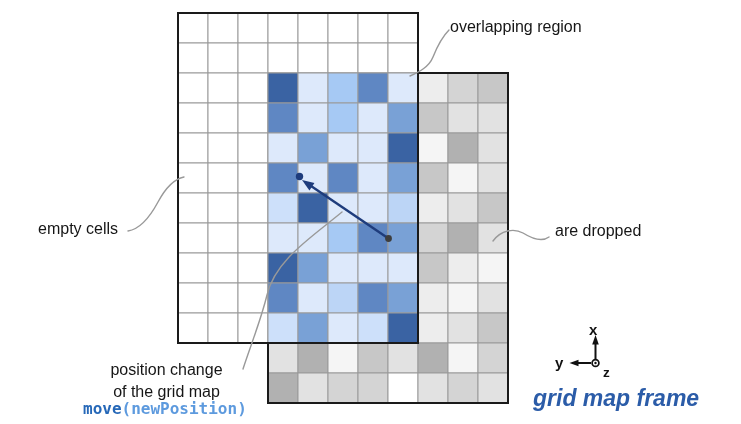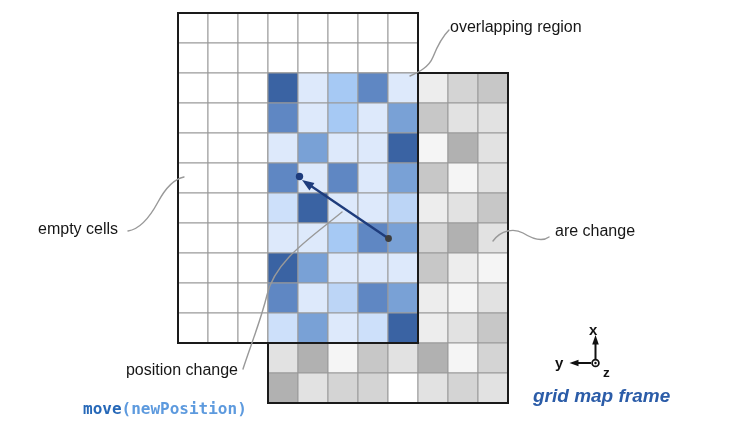--- a/index.html
+++ b/index.html
@@ -1,24 +1,24 @@
 <!DOCTYPE html>
 <html><head>
 <meta charset="utf-8">
 <style>
   html,body{margin:0;padding:0;background:#ffffff;}
   .stage{position:relative;width:741px;height:424px;background:#ffffff;overflow:hidden;
          font-family:"Liberation Sans",sans-serif;}
   svg{position:absolute;left:0;top:0;}
   .lbl{position:absolute;font-size:16px;line-height:21.5px;color:#161616;white-space:nowrap;}
   .lbl .ln{display:block;}
-  .right{text-align:right;}
+  .right{text-align:center;}
   .mono{position:absolute;font-family:"DejaVu Sans Mono","Liberation Mono",monospace;
         font-weight:bold;font-size:16px;line-height:18px;white-space:nowrap;}
-  .frame-lbl{position:absolute;font-size:19px;font-weight:bold;font-style:italic;white-space:nowrap;}
+  .frame-lbl{position:absolute;font-size:23px;font-weight:bold;font-style:italic;white-space:nowrap;}
   .axis{position:absolute;font-weight:bold;font-size:15px;color:#111;line-height:15px;}
   .axis.small{font-size:13.5px;}
   .leader{fill:none;stroke:#999999;stroke-width:1.4;stroke-linecap:round;}
 </style>
 </head>
 <body>
 
 <div class="stage">
 
   <svg width="741" height="424" viewBox="0 0 741 424">
@@ -231,25 +231,26 @@
 
   <div class="lbl" style="left:450px;top:16px;">
     <span class="ln">overlapping region</span>
   </div>
 
   <div class="lbl" style="left:38px;top:218px;text-align:center;">
     <span class="ln">empty cells</span>
   </div>
 
   <div class="lbl" style="left:555px;top:220px;">
-    <span class="ln">are change</span>
+    <span class="ln">are dropped</span>
   </div>
 
   <div class="lbl right" style="left:95px;top:359px;width:143px;">
     <span class="ln">position change</span>
+    <span class="ln">of the grid map</span>
   </div>
 
   <div class="mono" style="left:83px;top:400px;">
     <span style="color: rgb(38, 104, 184);">move</span><span style="color: rgb(93, 154, 222);">(newPosition)</span>
   </div>
 
   <div class="frame-lbl" style="left: 533px; top: 385px; color: rgb(43, 92, 168);">grid map frame</div>
 
   <div class="axis" style="left:589px;top:322px;">x</div>
   <div class="axis" style="left:555px;top:355px;">y</div>

